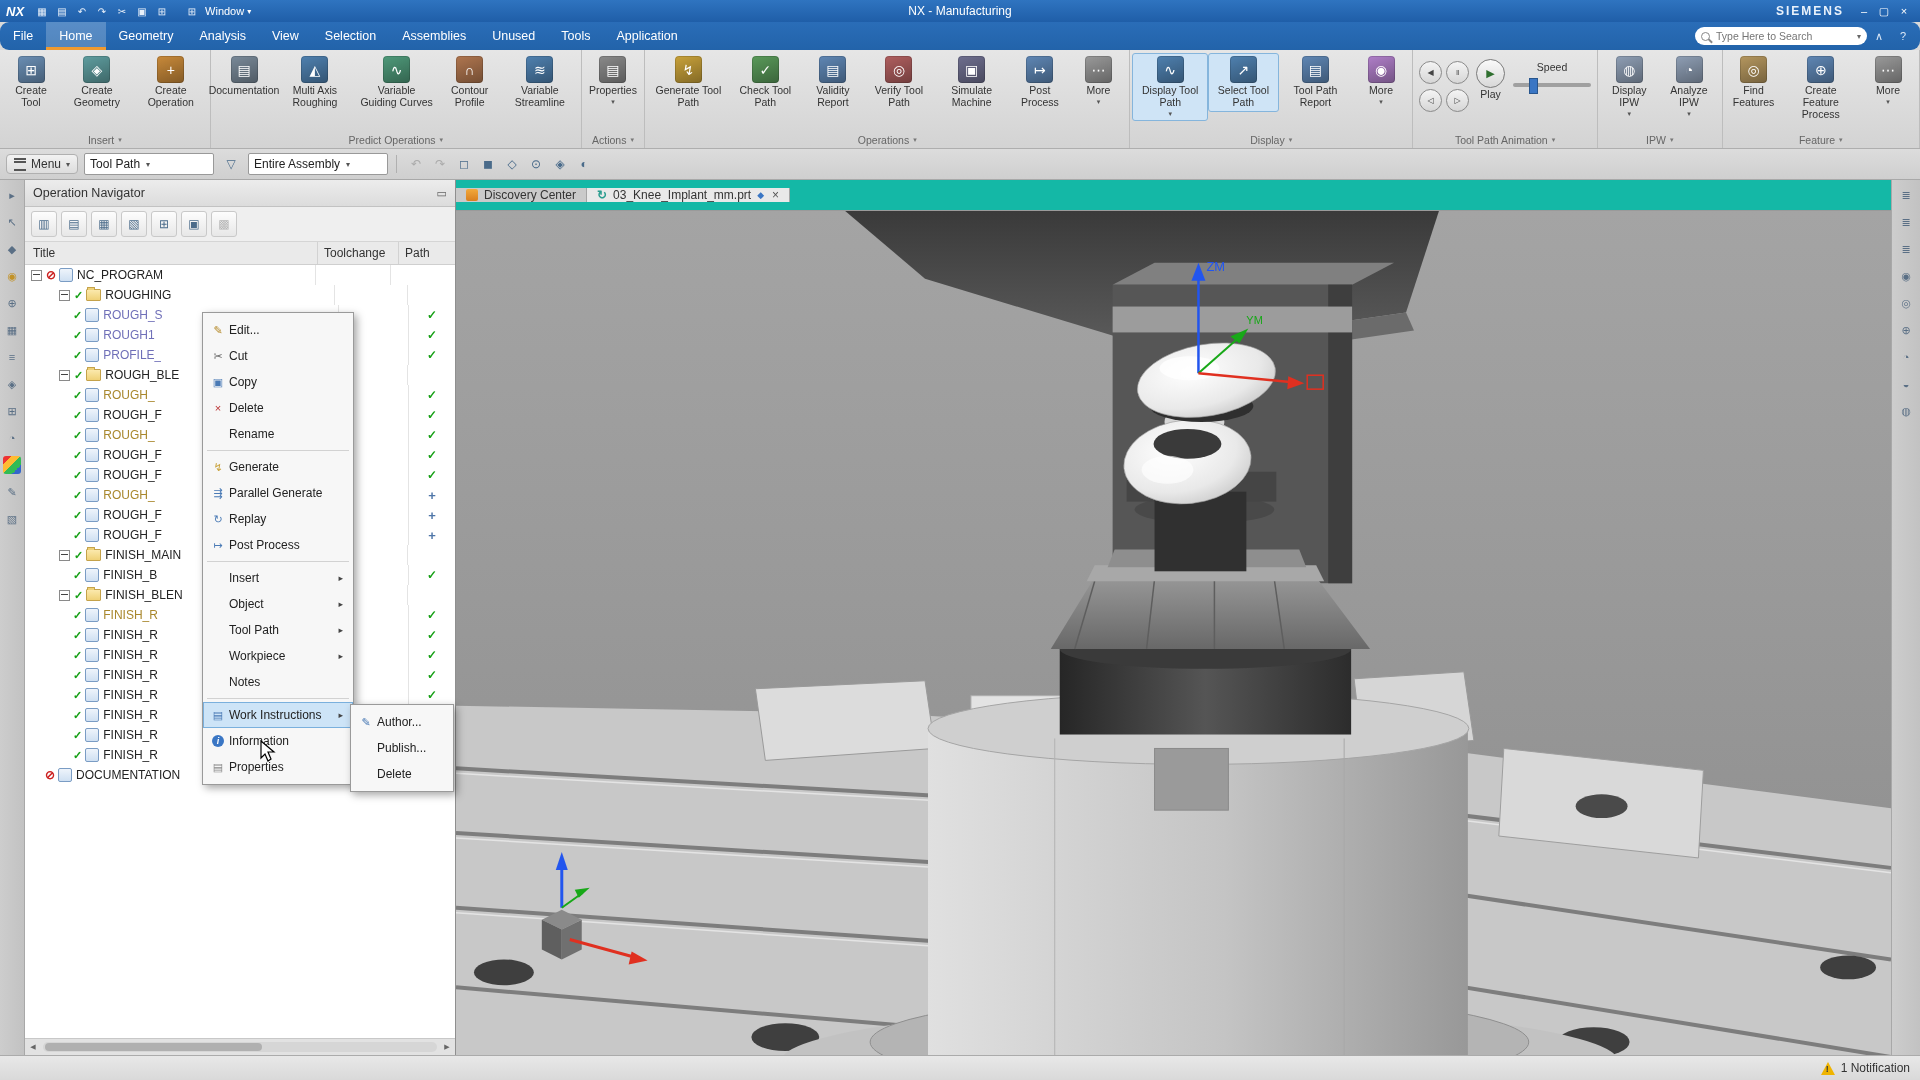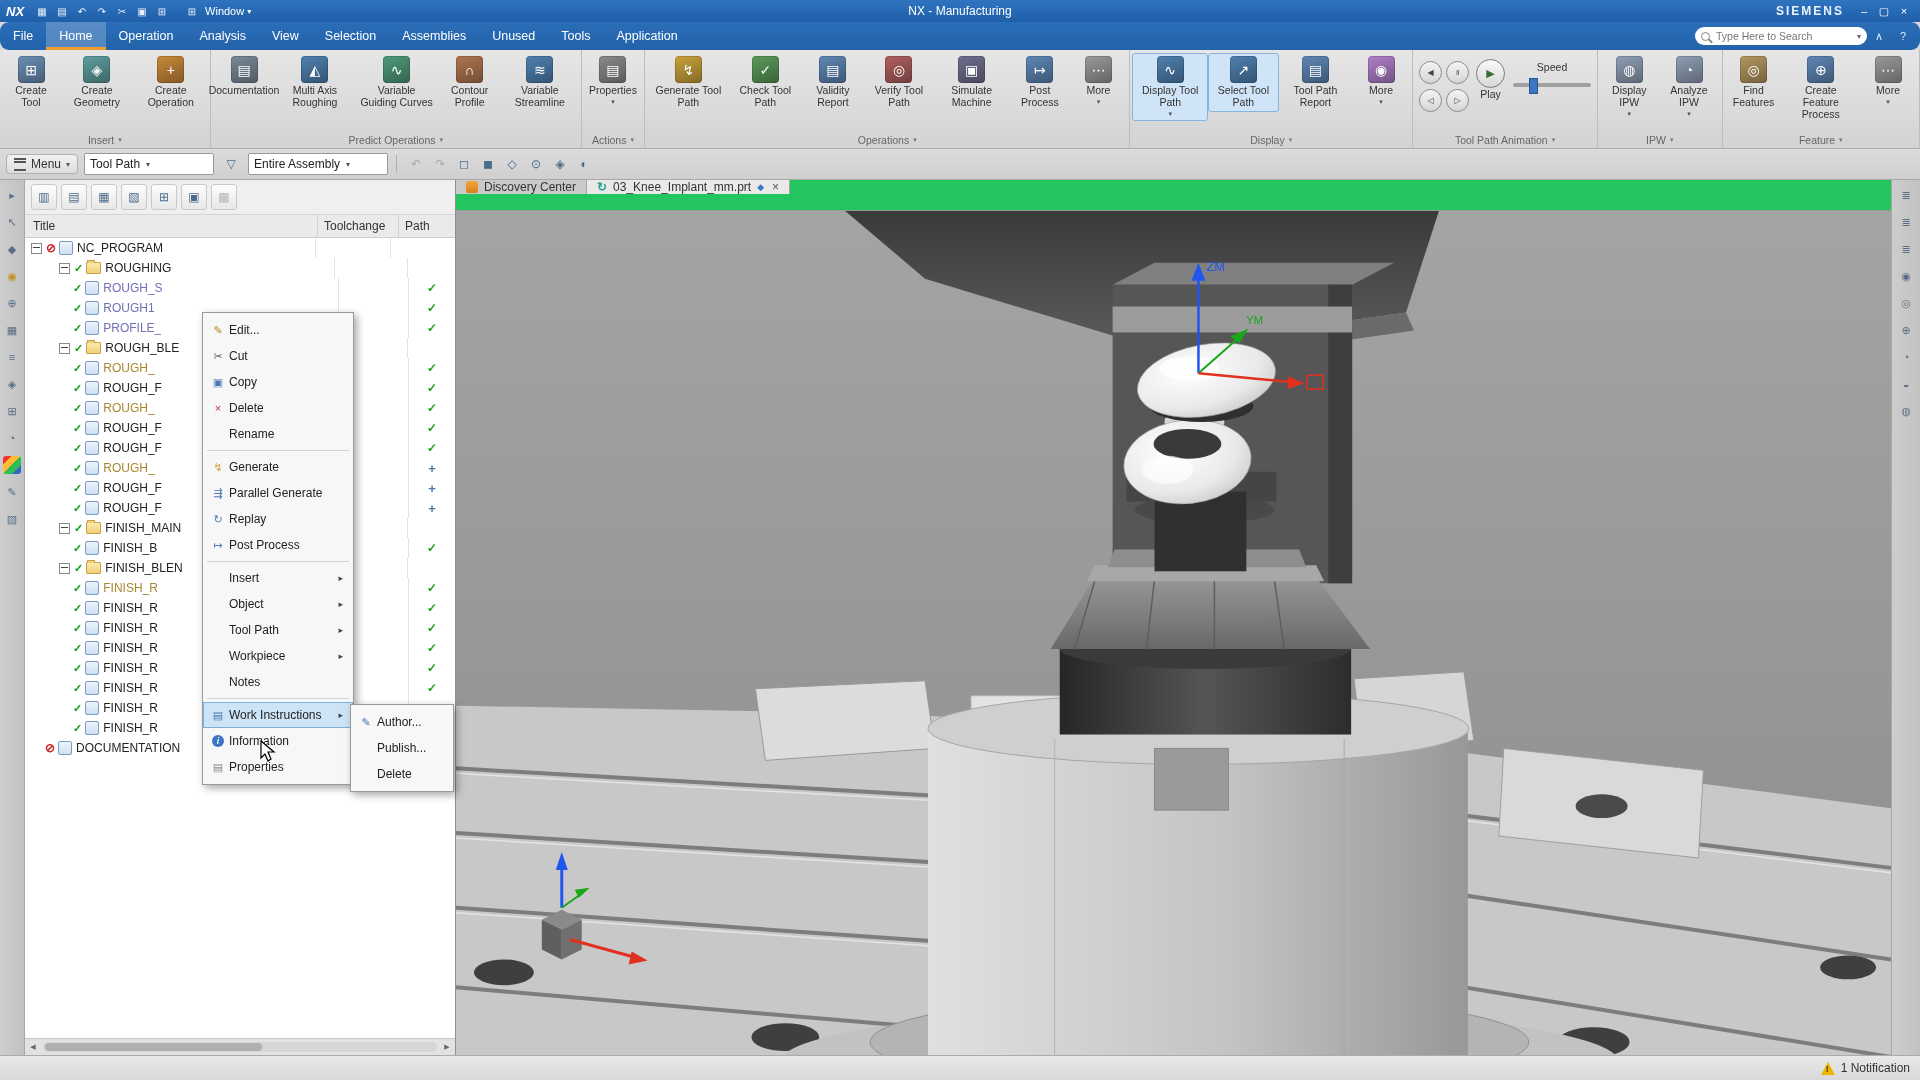--- a/index.html
+++ b/index.html
@@ -130,21 +130,21 @@
   .path-check{color:#17a017;font-weight:bold;font-size:12px;}
   .path-move{color:#4f76a8;font-weight:bold;font-size:13px;}
   .path-cross{color:#777;font-weight:bold;font-size:12px;}
   .nav-hscroll{height:16px;background:#e2e2e2;border-top:1px solid #c8c8c8;display:flex;align-items:center;}
   .sc-btn{width:16px;height:16px;display:flex;align-items:center;justify-content:center;font-size:7px;color:#666;}
   .sc-track{flex:1;height:10px;margin:0 2px;background:#d6d6d6;border-radius:5px;position:relative;}
   .sc-thumb{position:absolute;left:2px;top:1px;width:55%;height:8px;background:#b0b0b0;border-radius:4px;}
 
   
   .viewport-area{flex:1;display:flex;flex-direction:column;min-width:0;}
-  .doc-tabs{height:30px;background:#22c55e;display:flex;align-items:flex-start;border-bottom:1px solid #9a9a9a;flex:0 0 30px;}
+  .doc-tabs{height:30px;background:#14b8a6;display:flex;align-items:center;border-bottom:1px solid #9a9a9a;flex:0 0 30px;}
   .dtab{display:flex;align-items:center;gap:6px;padding:0 10px;font-size:12px;color:#333;
     background:#cacaca;border-right:1px solid #a5a5a5;}
   .dtab.active{background:#e9e9e9;}
   .dtab-icon{width:12px;height:12px;border-radius:2px;flex:0 0 auto;}
   .dtab-icon.disc{background:linear-gradient(#f2a93b,#d97f1f);}
   .sync-glyph{color:#2a9d8f;font-weight:bold;font-size:12px;}
   .pin-glyph{color:#3a76c4;font-size:9px;}
   .tab-close{color:#555;font-size:12px;margin-left:2px;}
   .viewport{flex:1;position:relative;overflow:hidden;background:#979797;}
   .viewport svg{position:absolute;inset:0;width:100%;height:100%;}
@@ -202,21 +202,21 @@
           <span class="win-ctl">▢</span>
           <span class="win-ctl">×</span>
         </span>
     </span>
   </div>
 
   <div class="menubar">
     <div id="menu-tabs" style="display:flex;align-items:stretch;">
         <div class="mtab">File</div>
         <div class="mtab active">Home</div>
-        <div class="mtab">Operation</div>
+        <div class="mtab">Geometry</div>
         <div class="mtab">Analysis</div>
         <div class="mtab">View</div>
         <div class="mtab">Selection</div>
         <div class="mtab">Assemblies</div>
         <div class="mtab">Unused</div>
         <div class="mtab">Tools</div>
         <div class="mtab">Application</div>
       </div>
     <div class="mb-right">
       <span class="search-box">
@@ -459,20 +459,24 @@
         <div class="dock-icon">≡</div>
         <div class="dock-icon">◈</div>
         <div class="dock-icon">⊞</div>
         <div class="dock-icon">◔</div>
         <div class="dock-icon palette"></div>
         <div class="dock-icon">✎</div>
         <div class="dock-icon">▧</div>
       </div>
 
     <div class="navigator">
+      <div class="nav-header">
+        <span>Operation Navigator</span>
+        <span class="nav-pin"></span>
+      </div>
       <div class="nav-toolbar" id="nav-toolbar">
           <div class="nt-icon">▥</div>
           <div class="nt-icon">▤</div>
           <div class="nt-icon">▦</div>
           <div class="nt-icon">▧</div>
           <div class="nt-icon">⊞</div>
           <div class="nt-icon">▣</div>
           <div class="nt-icon dis">▩</div>
         </div>
       <div class="tree-head">

